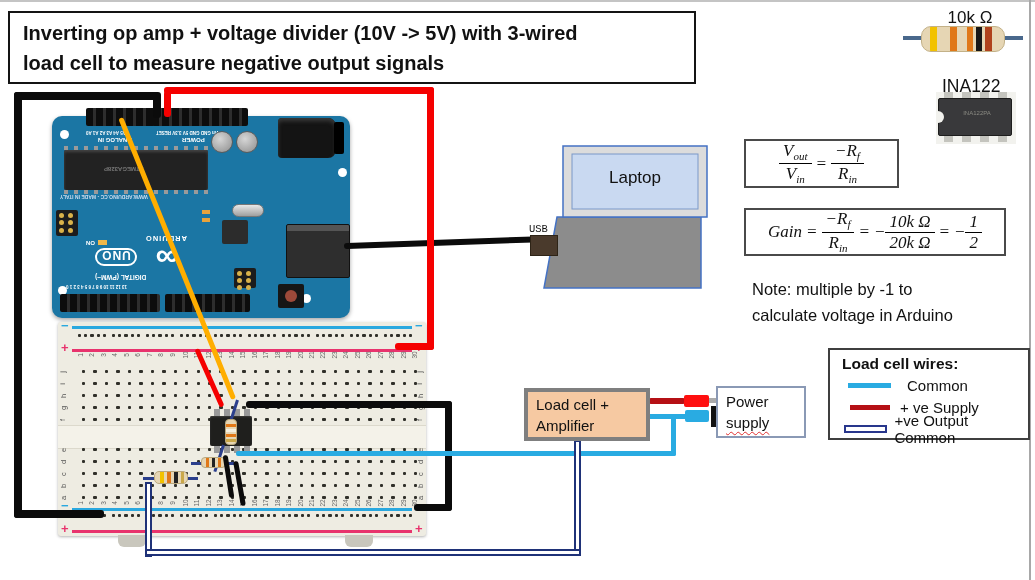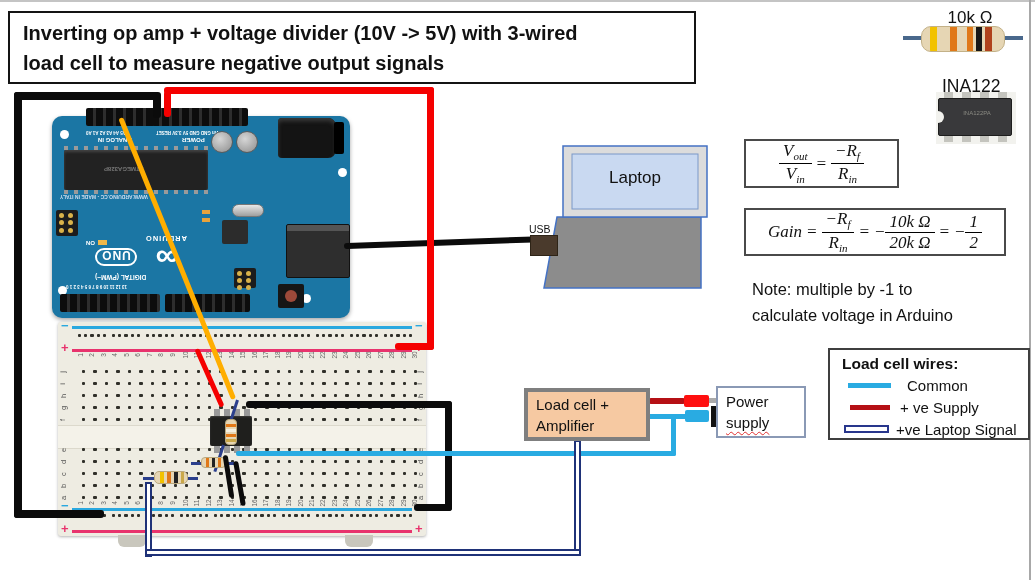--- a/index.html
+++ b/index.html
@@ -138,21 +138,21 @@
 </div>
 
 <div class="wire wk" style="left:344px;top:243px;width:192px;height:6px;transform:rotate(-2deg);transform-origin:0 50%;"></div>
 
 <svg class="abs" style="left:530px;top:140px;" width="180" height="152">
   <polygon points="27,77 171,77 171,148 14,148" fill="#8c8c8c" stroke="#4472c4" stroke-width="1.5"></polygon>
   <rect x="33" y="6" width="144" height="71" fill="#dcdcdc" stroke="#4472c4" stroke-width="1.5"></rect>
   <rect x="42" y="14" width="126" height="55" fill="#c9d9f1" stroke="#7a98c8" stroke-width="1"></rect>
 </svg>
 <div class="abs" style="left:572px;top:168px;width:126px;height:20px;text-align:center;font-size:17px;">Laptop</div>
-<div class="abs" style="left:529px;top:223px;width:32px;height:11px;font-size:10.5px;">USB</div>
+<div class="abs" style="left:529px;top:223px;width:32px;height:11px;font-size:10.5px;font-family:Liberation Mono, monospace;">USB</div>
 <div class="abs" style="left:530px;top:235px;width:28px;height:21px;background:#4a3a2c;border:1px solid #2e2417;box-sizing:border-box;"></div>
 
 <div id="breadboard">
   <div class="railline railblue" style="left:14px;top:4px;width:340px;"></div>
   <div class="railline railred" style="left:14px;top:27px;width:340px;"></div>
   <div class="railline railblue" style="left:14px;top:186px;width:340px;"></div>
   <div class="railline railred" style="left:14px;top:208px;width:340px;"></div>
   <div class="railsym symblue" style="left:3px;top:-2px;">−</div>
   <div class="railsym symred" style="left:3px;top:20px;">+</div>
   <div class="railsym symblue" style="left:357px;top:-2px;">−</div>
@@ -796,17 +796,17 @@
   <div class="legrow">
     <span style="display:inline-block;width:43px;height:5px;background:#29abe2;margin-left:6px;"></span>
     <span style="font-size:15px;margin-left:16px;">Common</span>
   </div>
   <div class="legrow">
     <span style="display:inline-block;width:40px;height:5px;background:#b51015;margin-left:8px;"></span>
     <span style="font-size:15px;margin-left:10px;">+ ve Supply</span>
   </div>
   <div class="legrow">
     <span style="display:inline-block;width:45px;height:8px;background:#fff;border:2px solid #28368c;box-sizing:border-box;margin-left:2px;"></span>
-    <span style="font-size:15px;margin-left:7px;">+ve Laptop Signal</span>
+    <span style="font-size:15px;margin-left:7px;">+ve Output Common</span>
   </div>
 </div>
 
 </div>
 
 </body></html>

